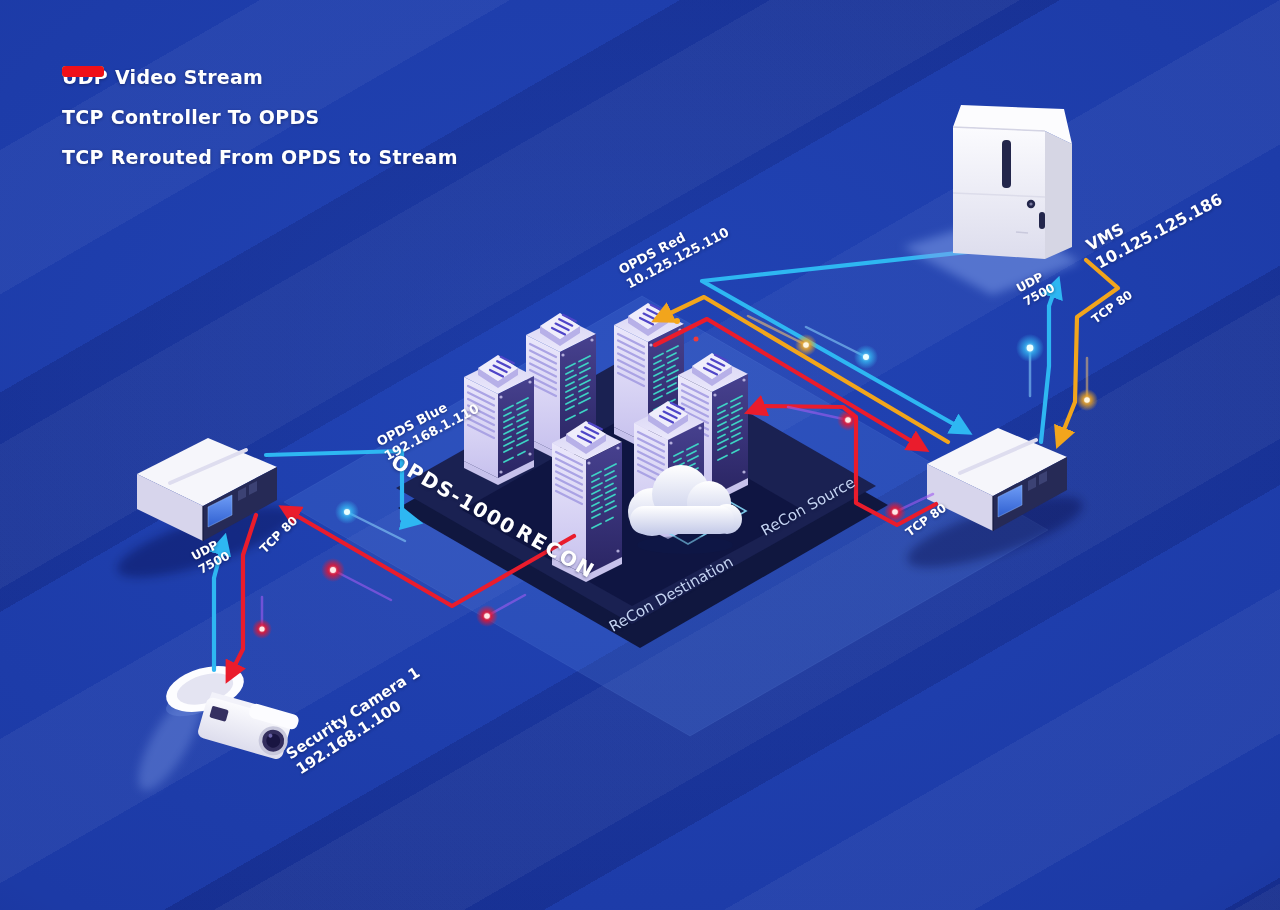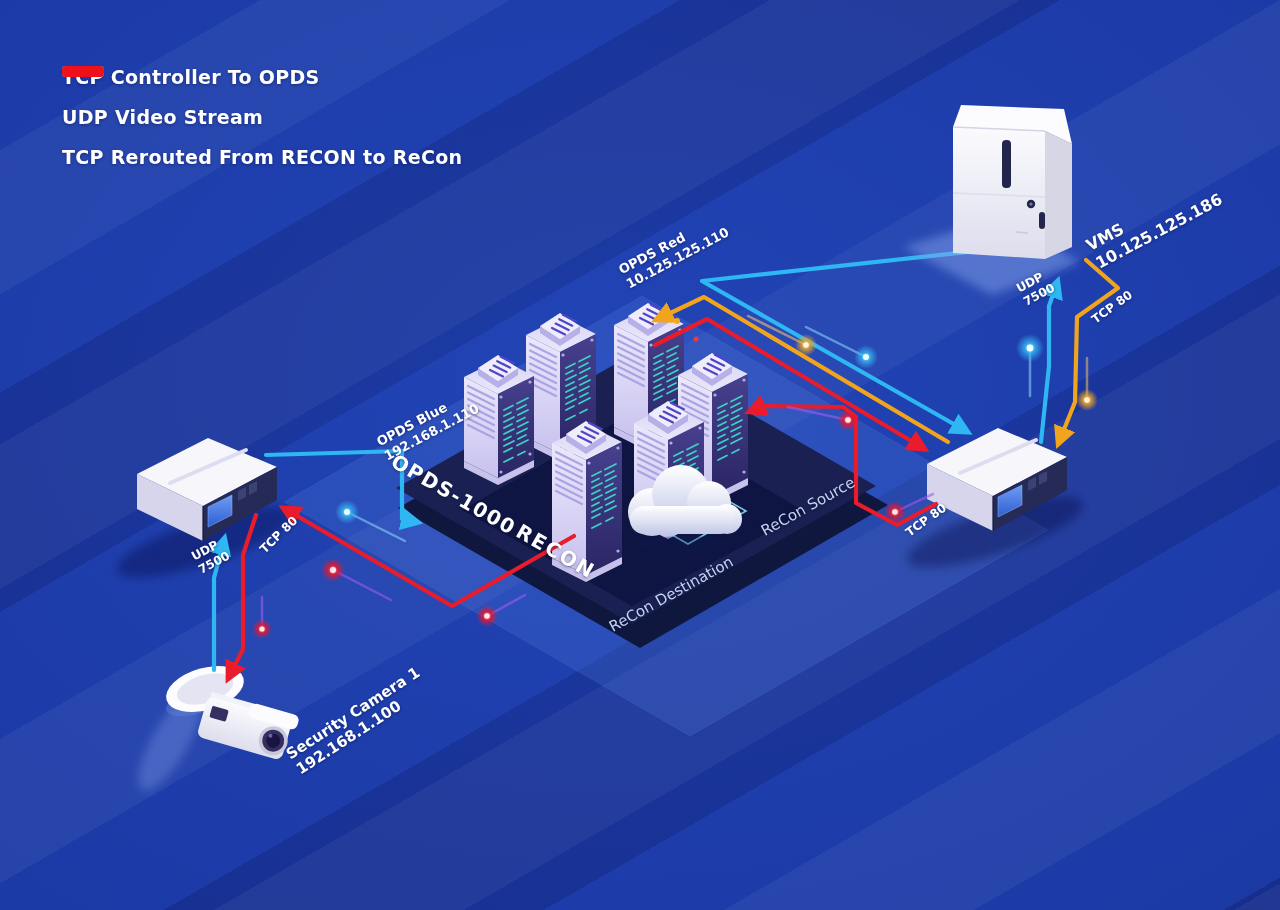--- a/index.html
+++ b/index.html
@@ -323,35 +323,35 @@
     <circle cx="895" cy="512" r="11" fill="url(#glowR)"></circle>
         <circle cx="895" cy="512" r="2.8" fill="#ffe9e6"></circle>
     <circle cx="677" cy="321" r="3" fill="#f5a81c"></circle>
     <circle cx="696" cy="339" r="2.5" fill="#ef3a3a"></circle>
   </g>
 </svg>
 
 <div id="legend">
   <div class="leg-row">
     <svg class="leg-swatch" width="42" height="11">
+          <rect width="42" height="11" rx="4" fill="#2ab7f3"></rect>
+        </svg>
+    <span class="leg-text">UDP Video Stream</span>
+  </div>
+  <div class="leg-row">
+    <svg class="leg-swatch" width="42" height="11">
           <rect width="42" height="11" rx="4" fill="#f0a51a"></rect>
         </svg>
     <span class="leg-text">TCP Controller To OPDS</span>
   </div>
   <div class="leg-row">
     <svg class="leg-swatch" width="42" height="11">
-          <rect width="42" height="11" rx="4" fill="#2ab7f3"></rect>
-        </svg>
-    <span class="leg-text">UDP Video Stream</span>
-  </div>
-  <div class="leg-row">
-    <svg class="leg-swatch" width="42" height="11">
           <rect width="42" height="11" rx="4" fill="#ef1019"></rect>
         </svg>
-    <span class="leg-text">TCP Rerouted From RECON to ReCon</span>
+    <span class="leg-text">TCP Rerouted From OPDS to Stream</span>
   </div>
 </div>
 
 <div class="lbl" style="left:1083px;top:238px;font-size:16px;transform:rotate(-28deg);">
   <span>VMS</span>
   <span class="l2">10.125.125.186</span>
 </div>
 
 <div class="lbl" style="left:616px;top:264px;font-size:13px;transform:rotate(-28deg);">
   <span>OPDS Red</span>

